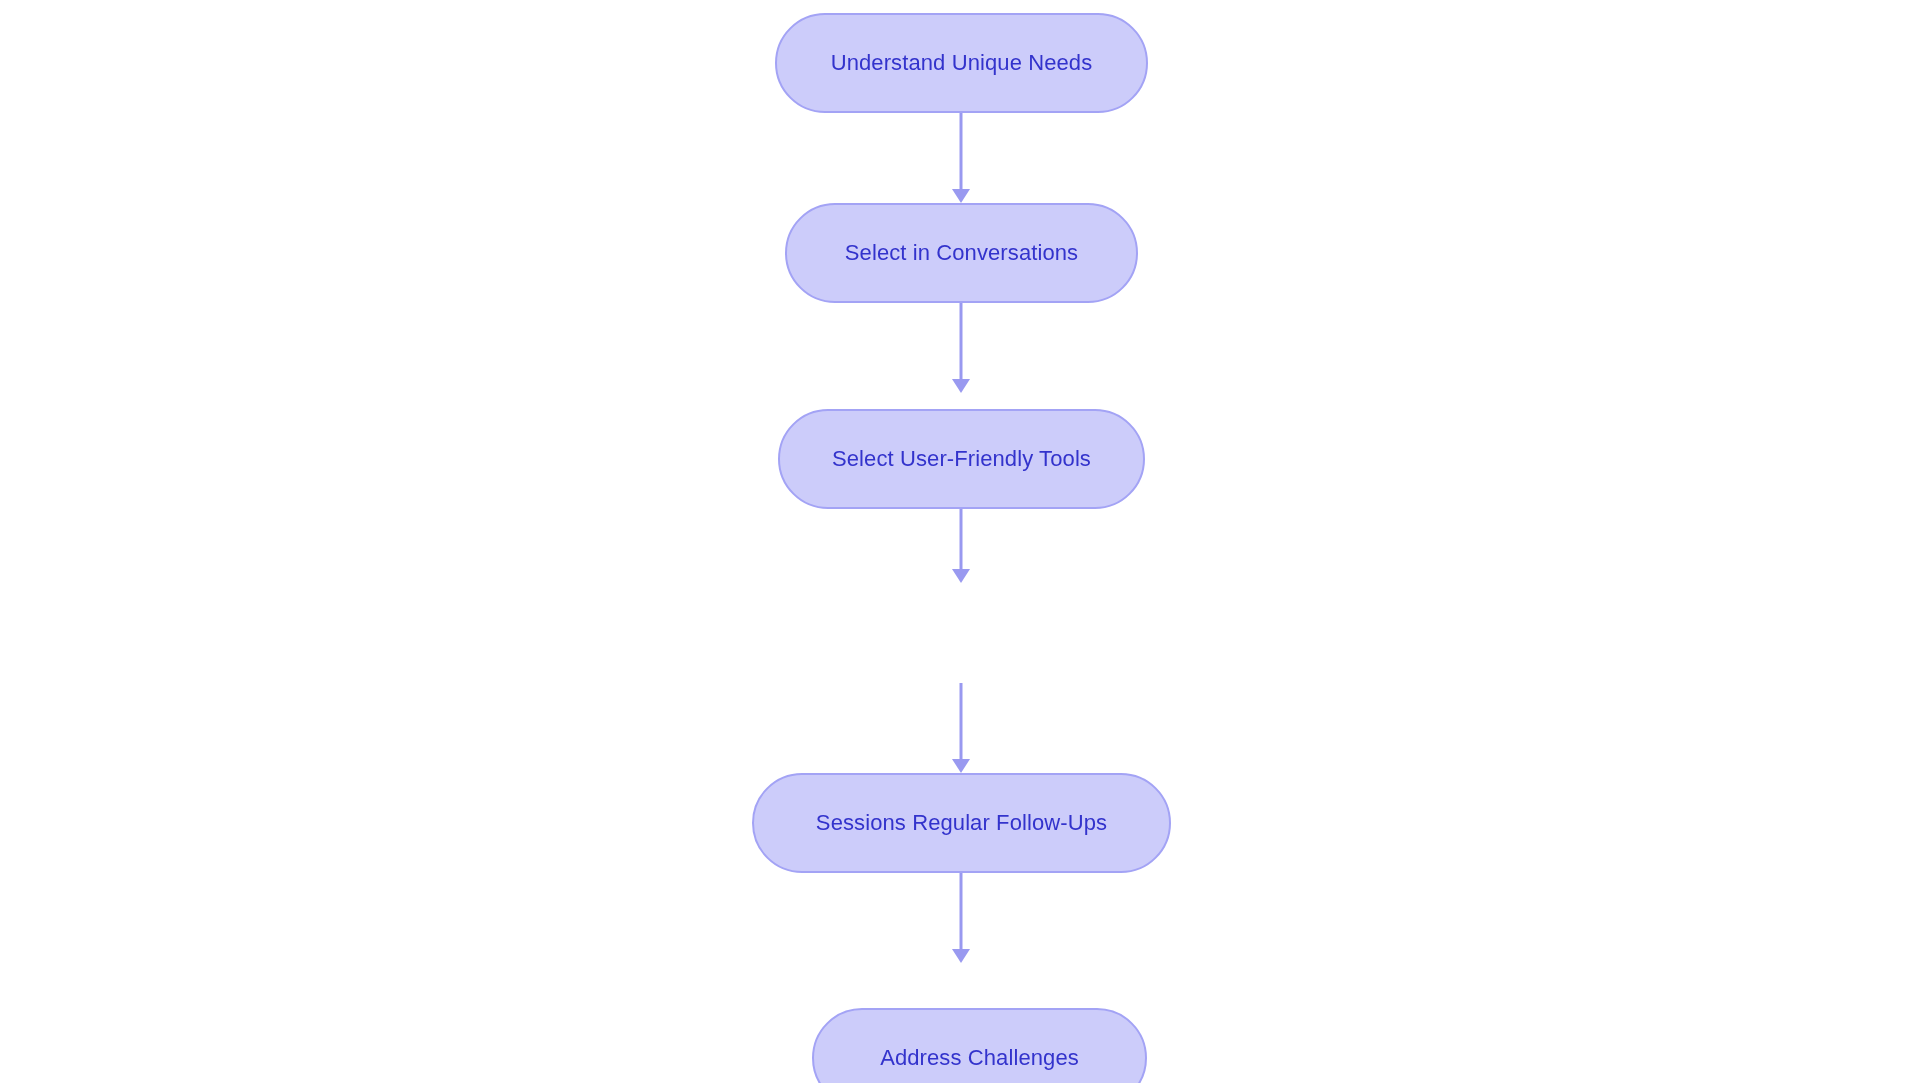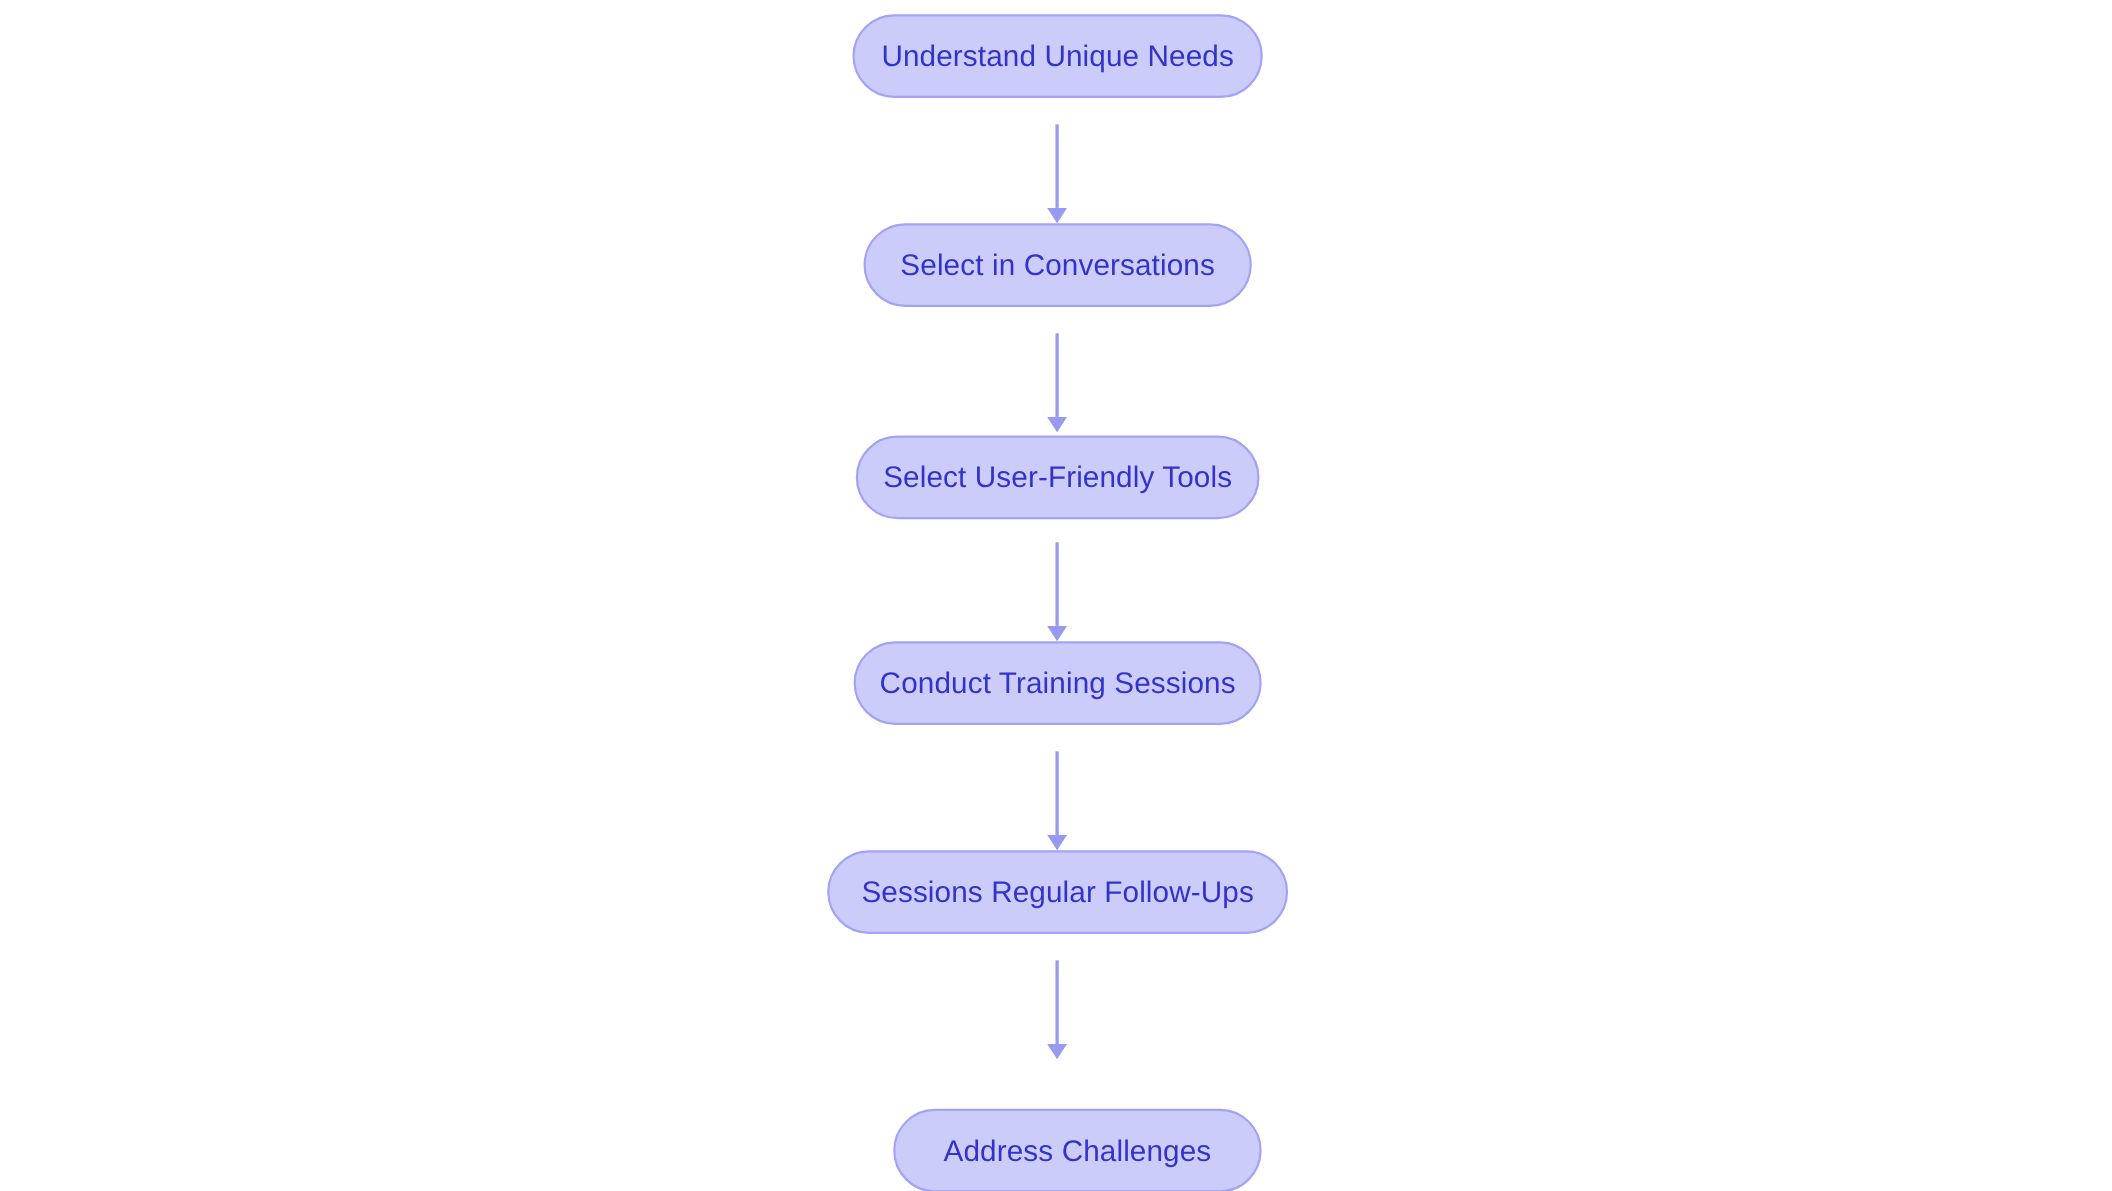--- a/index.html
+++ b/index.html
@@ -15,29 +15,29 @@
   }
   #flowchart-canvas {
     position: relative;
     width: 1920px;
     height: 1083px;
     background: #ffffff;
   }
   .flow-node {
     position: absolute;
     box-sizing: border-box;
-    height: 76px;
+    height: 100px;
     border: 2px solid #a3a3f5;
     background: #ccccfa;
     border-radius: 50px;
     display: flex;
     align-items: center;
     justify-content: center;
     color: #3333cc;
-    font-size: 27px;
+    font-size: 22px;
     font-family: "Liberation Sans", sans-serif;
     font-weight: 400;
     letter-spacing: 0.1px;
     white-space: nowrap;
   }
   .flow-connector {
     position: absolute;
     width: 34px;
     height: 90px;
     overflow: visible;
@@ -88,27 +88,24 @@
   </div>
 
   <div class="flow-node" style="left:775px; top:13px; width:373px;">
     <span>Understand Unique Needs</span>
   </div>
 
   <div class="flow-node" style="left:785px; top:203px; width:353px;">
     <span>Select in Conversations</span>
   </div>
 
-  <div class="flow-node" style="left:778px; top:396px; width:367px;text-align:center;">
+  <div class="flow-node" style="left:778px; top:409px; width:367px;text-align:center;">
     <span>Select User-Friendly Tools</span>
   </div>
 
-  <div class="flow-node" style="left:776px; top:583px; width:371px;">
-    <span>Conduct Training Sessions</span>
-  </div>
 
   <div class="flow-node" style="left:752px; top:773px; width:419px;">
     <span>Sessions Regular Follow-Ups</span>
   </div>
 
   <div class="flow-node" style="left:812px; top:1008px; width:335px;">
     <span>Address Challenges</span>
   </div>
 
 </div>

